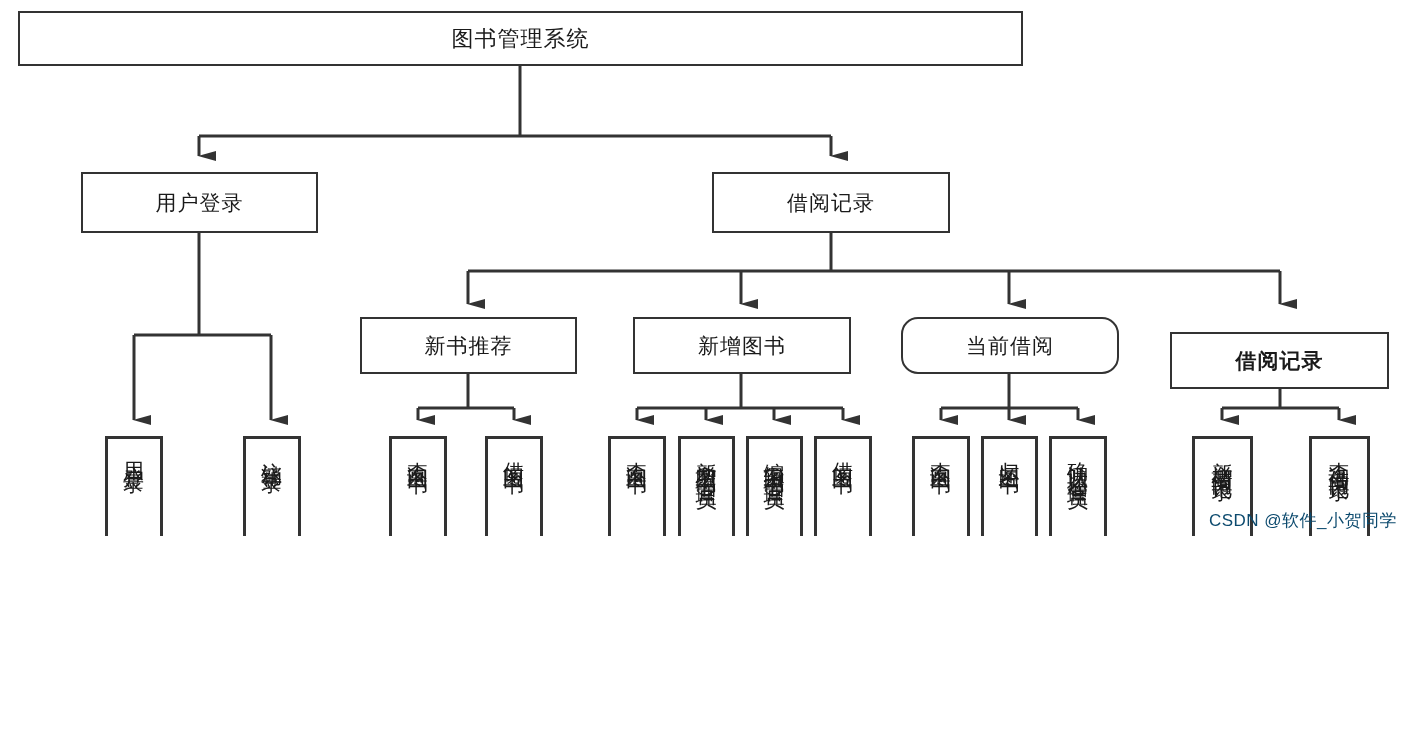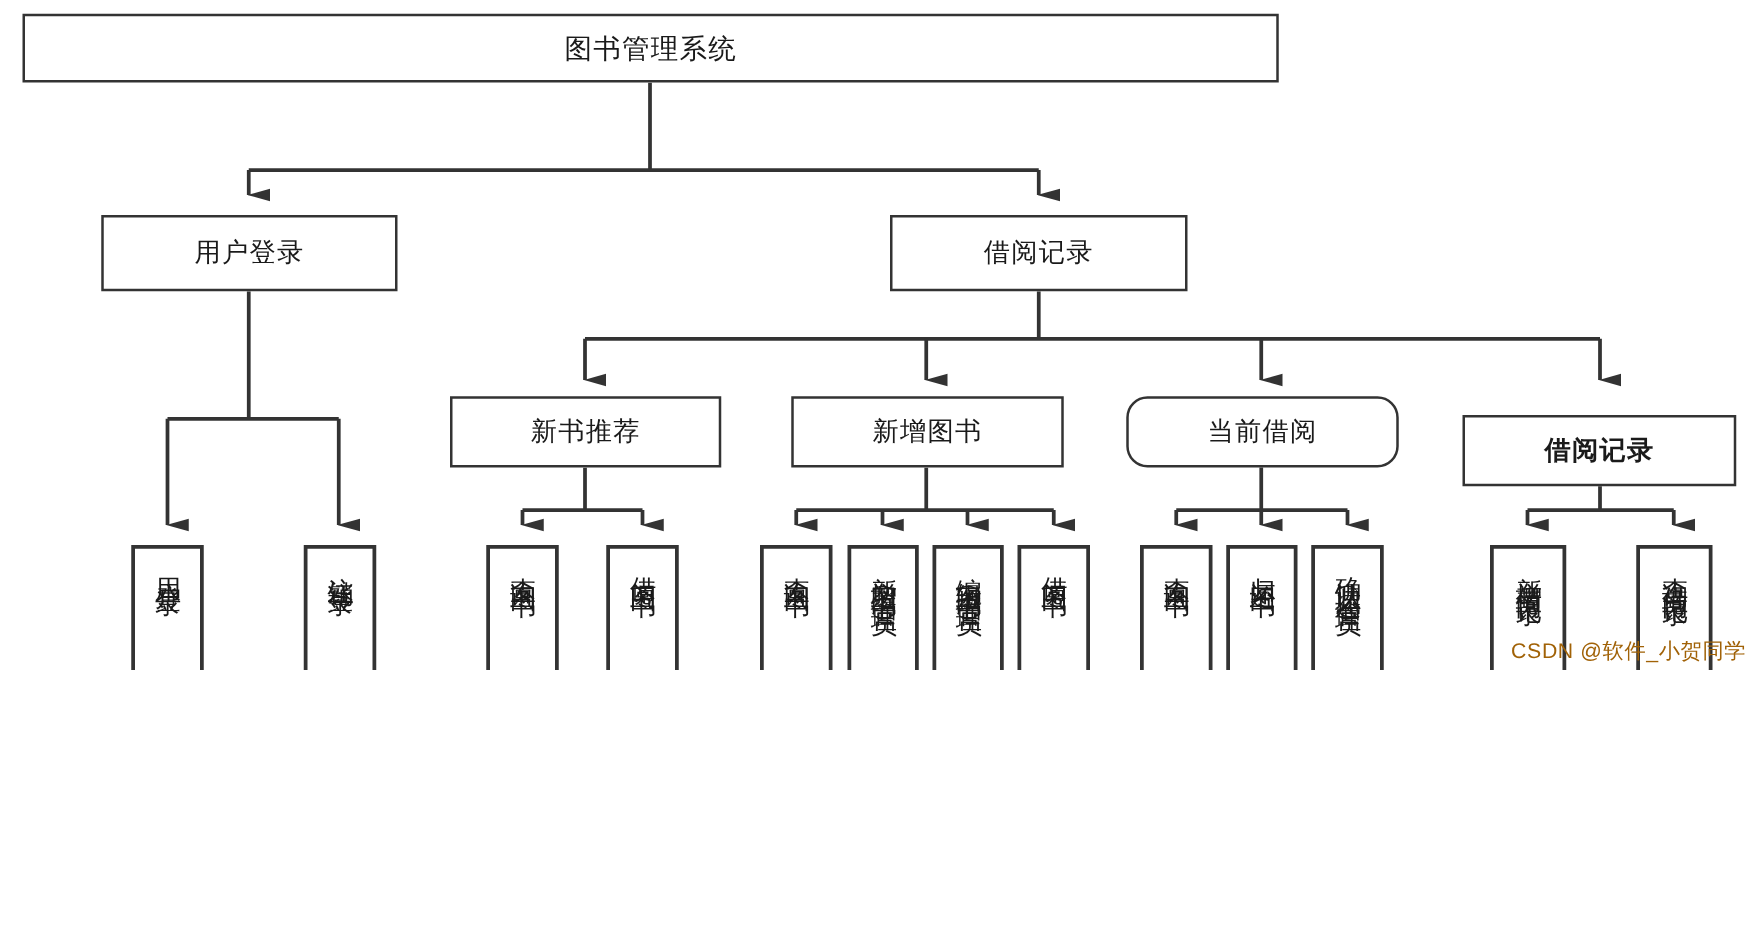--- a/index.html
+++ b/index.html
@@ -56,21 +56,21 @@
     width:1405px;
     height:747px;
     pointer-events:none;
   }
   
   #watermark{
     position:absolute;
     right:8px;
     bottom:4px;
     font-size:17px;
-    color:#a16207;
+    color:#0c4a6e;
     letter-spacing:0.5px;
     white-space:nowrap;
   }
 </style>
 </head>
 <body>
 
 <div id="canvas">
 
   <svg id="wires" viewBox="0 0 1405 747" xmlns="http://www.w3.org/2000/svg">

